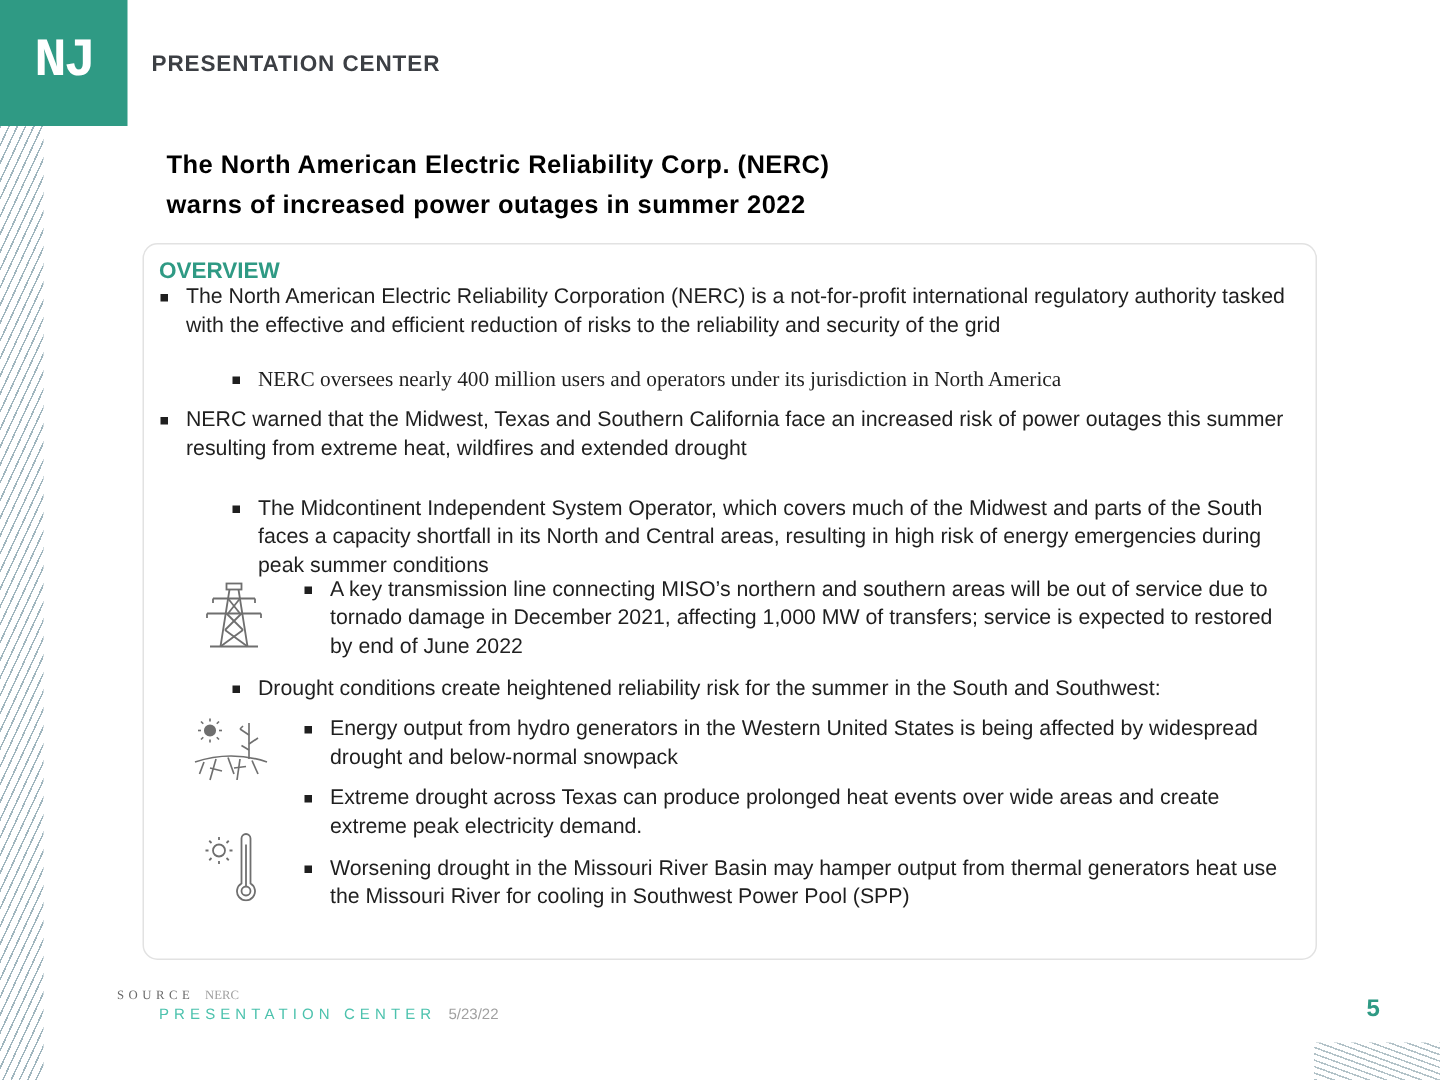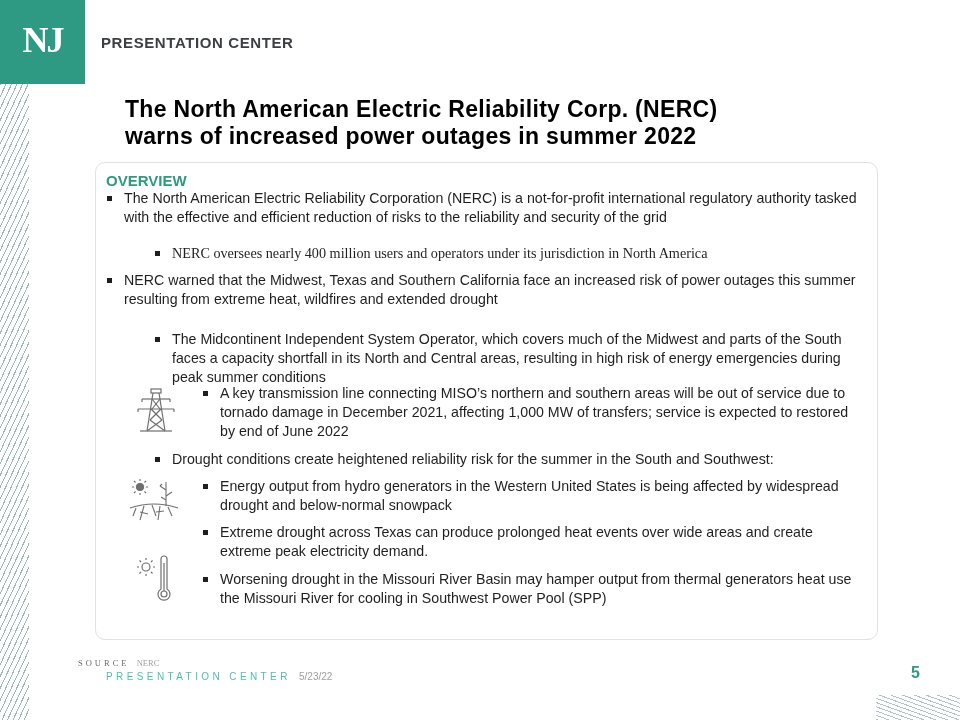--- a/index.html
+++ b/index.html
@@ -18,32 +18,31 @@
     position:absolute; right:0; bottom:0; width:84px; height:25px;
     background-image: repeating-linear-gradient(20deg, #9fb3ba 0px, #9fb3ba 1px, transparent 1px, transparent 4px);
     opacity:0.8;
   }
   .logo-box {
     position:absolute; left:0; top:0; width:85px; height:84px;
     background:#2f9a84;
     display:flex; align-items:center; justify-content:center;
   }
   .logo-text {
-    color:#ffffff; font-family:Liberation Serif, serif; font-weight:bold;
+    color:#ffffff; font-family:Liberation Mono, monospace; font-weight:bold;
     font-size:36px; letter-spacing:-2px; margin-top:-4px;
   }
   .brand {
     position:absolute; left:101px; top:34px;
     font-size:15px; font-weight:bold; letter-spacing:0.6px; color:#3c3f44;
   }
   .title {
     position:absolute; left:111px; top:96px; width:760px;
-    font-size:23px; font-weight:bold; line-height:27px; color:#000000;
+    font-size:17px; font-weight:bold; line-height:27px; color:#000000;
     letter-spacing:0.3px;
-    margin-left:14px;
   }
   .card {
     position:absolute; left:95px; top:162px; width:783px; height:478px;
     border:1px solid #e2e2e2; border-radius:10px; box-sizing:border-box;
     background:#ffffff;
   }
   .section-head {
     position:absolute; left:106px; top:172px;
     font-size:15px; font-weight:bold; color:#2f9a84;
   }

